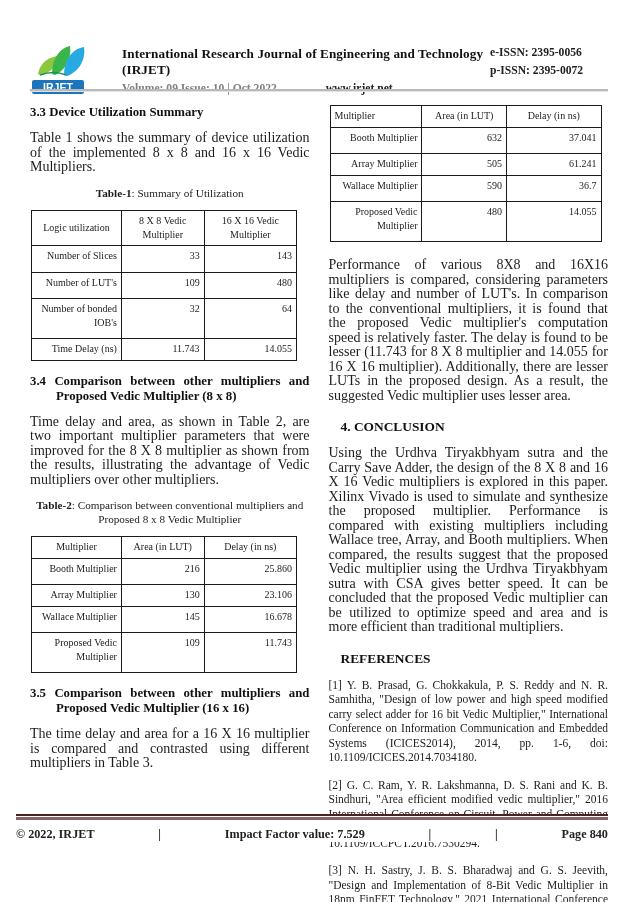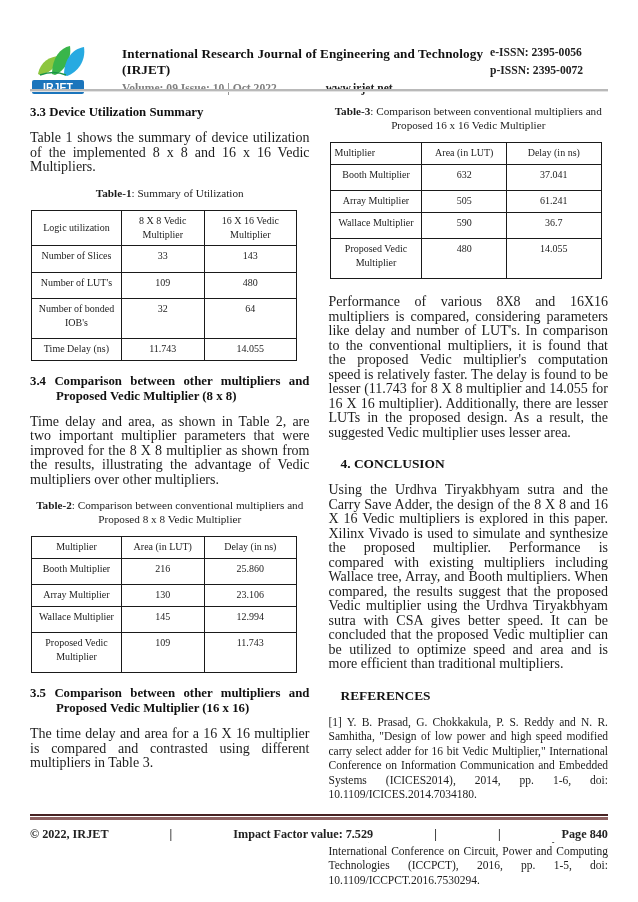--- a/index.html
+++ b/index.html
@@ -61,32 +61,32 @@
     width:266px;margin:2px 0 6px 1px;
     font-size:10px;line-height:13.5px;color:#1c1c1c;
   }
   table.tbl.t3{width:272px;}
   .tbl th,.tbl td{
     border:1.4px solid #1a1a1a;
     padding:3px 4px 9px 4px;
     text-align:center;overflow:hidden;
   }
   .tbl th{font-weight:normal;vertical-align:middle;padding-bottom:4px;}
-  .tbl td{vertical-align:top;}
+  .tbl td{vertical-align:top;text-align:right;}
   .tbl td.one{padding-bottom:4px;}
   .tbl th.left{text-align:left;}
   .c1{width:34%;} .c2{width:31%;} .c3{width:35%;margin-left:14px;}
   
   .ref{
     font-size:11.5px;line-height:14.5px;text-align:justify;
     margin:0 0 13px 0;color:#1c1c1c;
   }
   .ref.clipped{text-align-last:justify;margin-bottom:0;}
   
-  .ftr{position:absolute;left:30px;right:30px;top:814px;background:#fff;}
+  .ftr{position:absolute;left:16px;right:30px;top:814px;background:#fff;}
   .rule-maroon-a{height:2px;background:#472222;}
   .rule-maroon-b{height:3px;background:#8d6161;margin-top:1px;}
   .foot-row{
     display:flex;justify-content:space-between;align-items:baseline;
     margin-top:7px;font-size:12.2px;font-weight:bold;color:#222;
   }
   .foot-sep{color:#222;}
 </style>
 </head>
 <body>
@@ -179,36 +179,35 @@
           <td>25.860</td>
         </tr>
         <tr>
           <td class="one">Array Multiplier</td>
           <td class="one">130</td>
           <td class="one">23.106</td>
         </tr>
         <tr>
           <td>Wallace Multiplier</td>
           <td>145</td>
-          <td>12.994</td>
+          <td>16.678</td>
         </tr>
         <tr>
           <td>Proposed Vedic Multiplier</td>
           <td>109</td>
           <td>11.743</td>
         </tr>
       </tbody>
         </table>
 
       <div class="h2 hang">3.5 Comparison between other multipliers and Proposed Vedic Multiplier (16 x 16)</div>
       <p class="para">The time delay and area for a 16 X 16 multiplier is compared and contrasted using different multipliers in Table 3.</p>
     </section>
 
     <section class="col">
-      <div class="caption" style="margin-top:2px"><b>Table-3</b><span>: Comparison between conventional multipliers and Proposed 16 x 16 Vedic Multiplier</span></div>
 
       <table class="tbl t3">
         <tbody>
             <tr>
           <th class="c1 left">Multiplier</th>
           <th class="c2">Area (in LUT)</th>
           <th class="c3">Delay (in ns)</th>
         </tr>
         <tr>
           <td>Booth Multiplier</td>

